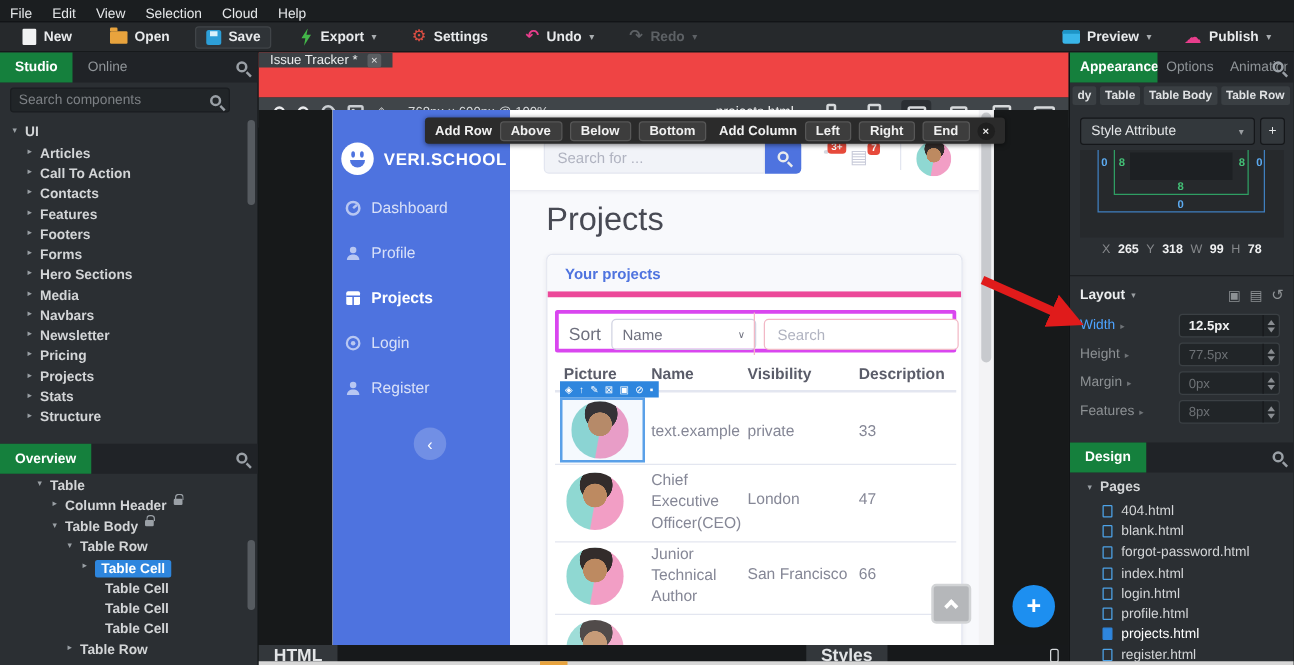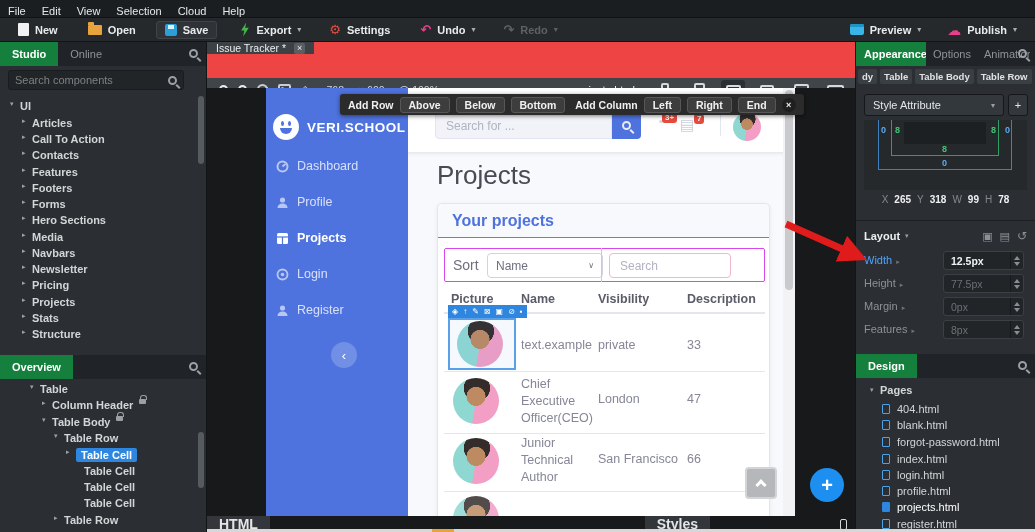--- a/index.html
+++ b/index.html
@@ -102,22 +102,22 @@
   .sidebar{position:absolute;left:0;top:0;width:142px;height:428px;background:#4e73df;color:#fff;z-index:2}
   .sb-item{position:absolute;display:flex;align-items:center;gap:8px;font-size:12.5px;color:rgba(255,255,255,.78)}
   .sb-item.active{color:#fff;font-weight:bold}
   .logo-circle{width:26px;height:26px;border-radius:50%;background:#fff;position:relative}
   .logo-circle::before,.logo-circle::after{content:"";position:absolute;background:#4e73df;border-radius:50%}
   .logo-circle::before{width:3px;height:5px;left:8px;top:7px;box-shadow:7px 0 0 #4e73df}
   .logo-circle::after{width:12px;height:6px;left:7px;top:14px;border-radius:0 0 8px 8px}
   .collapse-btn{position:absolute;width:26px;height:26px;border-radius:50%;background:rgba(255,255,255,.2);
                 display:flex;align-items:center;justify-content:center;color:#fff;font-size:13px}
   .card{position:absolute;background:#fff;border:1px solid #e3e6f0;border-radius:5px;box-shadow:0 1px 4px rgba(50,50,90,.08)}
-  .card-head{height:34px;background:#f8f9fc;border-bottom:1px solid #ec4899;border-radius:5px 5px 0 0;
-             display:flex;align-items:center;padding:0 14px;color:#4e73df;font-weight:bold;font-size:16px}
+  .card-head{height:34px;background:#f8f9fc;border-bottom:5px solid #ec4899;border-radius:5px 5px 0 0;
+             display:flex;align-items:center;padding:0 14px;color:#4e73df;font-weight:bold;font-size:12px}
   .th{position:absolute;font-weight:bold;color:#5a5c69;font-size:12.5px}
   .td{position:absolute;color:#858796;font-size:12.5px;line-height:17px}
   .rowline{position:absolute;height:1px;background:#e3e6f0}
   .minibar{position:absolute;background:#2e86de;display:flex;align-items:center;gap:5px;padding:0 4px;height:13px;z-index:6}
   .minibar span{color:#fff;font-size:8px;line-height:1}
   .selcell{position:absolute;border:2px solid #5aa0e8;background:rgba(90,160,232,.06);z-index:5}
   .fab{position:absolute;width:34px;height:34px;border-radius:50%;background:#1d8ff0;color:#fff;font-size:20px;
        display:flex;align-items:center;justify-content:center;z-index:8;font-weight:bold}
   .scrolltop{position:absolute;width:32px;height:32px;border-radius:4px;background:#b5b7ba;border:2px solid #d2d4d6;z-index:7;
              display:flex;align-items:center;justify-content:center}
@@ -442,28 +442,28 @@
           </div>
         </div>
 
         <div class="abs" style="left:171px;top:72px;font-size:26px;color:#484a54">Projects</div>
 
         <div class="card" style="left:171px;top:115px;width:333px;height:330px">
           <div class="card-head">
             <span>Your projects</span>
           </div>
 
-          <div class="abs" style="left:6px;top:44px;width:321px;height:34px;border:1px solid #d946ef;border-radius:2px">
+          <div class="abs" style="left:6px;top:44px;width:321px;height:34px;border:3px solid #d946ef;border-radius:2px">
             <span class="abs" style="left:8px;top:8px;font-size:14px;color:#6e707e">Sort</span>
             <div class="abs flex" style="left:42px;top:4px;width:116px;height:25px;border:1px solid #d1d3e2;border-radius:4px;padding:0 8px;justify-content:space-between">
               <span style="font-size:12px;color:#6e707e">Name</span>
               <span style="font-size:8px;color:#6e707e">∨</span>
             </div>
             <div class="abs" style="left:156px;top:-1px;width:1px;height:34px;background:#f2b8c6"></div>
-            <input class="pg-input" style="left: 164px; top: 4px; width: 122px; height: 25px; background: rgb(255, 255, 255); border: 1px solid rgb(242, 184, 198); border-radius: 4px;" placeholder="Search">
+            <input class="pg-input" style="left: 164px; top: 4px; width: 156px; height: 25px; background: rgb(255, 255, 255); border: 1px solid rgb(242, 184, 198); border-radius: 4px;" placeholder="Search">
           </div>
 
           <span class="th" style="left:13px;top:88px">Picture</span>
           <span class="th" style="left:83px;top:88px">Name</span>
           <span class="th" style="left:160px;top:88px">Visibility</span>
           <span class="th" style="left:249px;top:88px">Description</span>
           <div class="rowline" style="left:6px;top:108px;width:321px;height:2px"></div>
 
           <div class="minibar" style="left:10px;top:101px">
             <span>◈</span>

